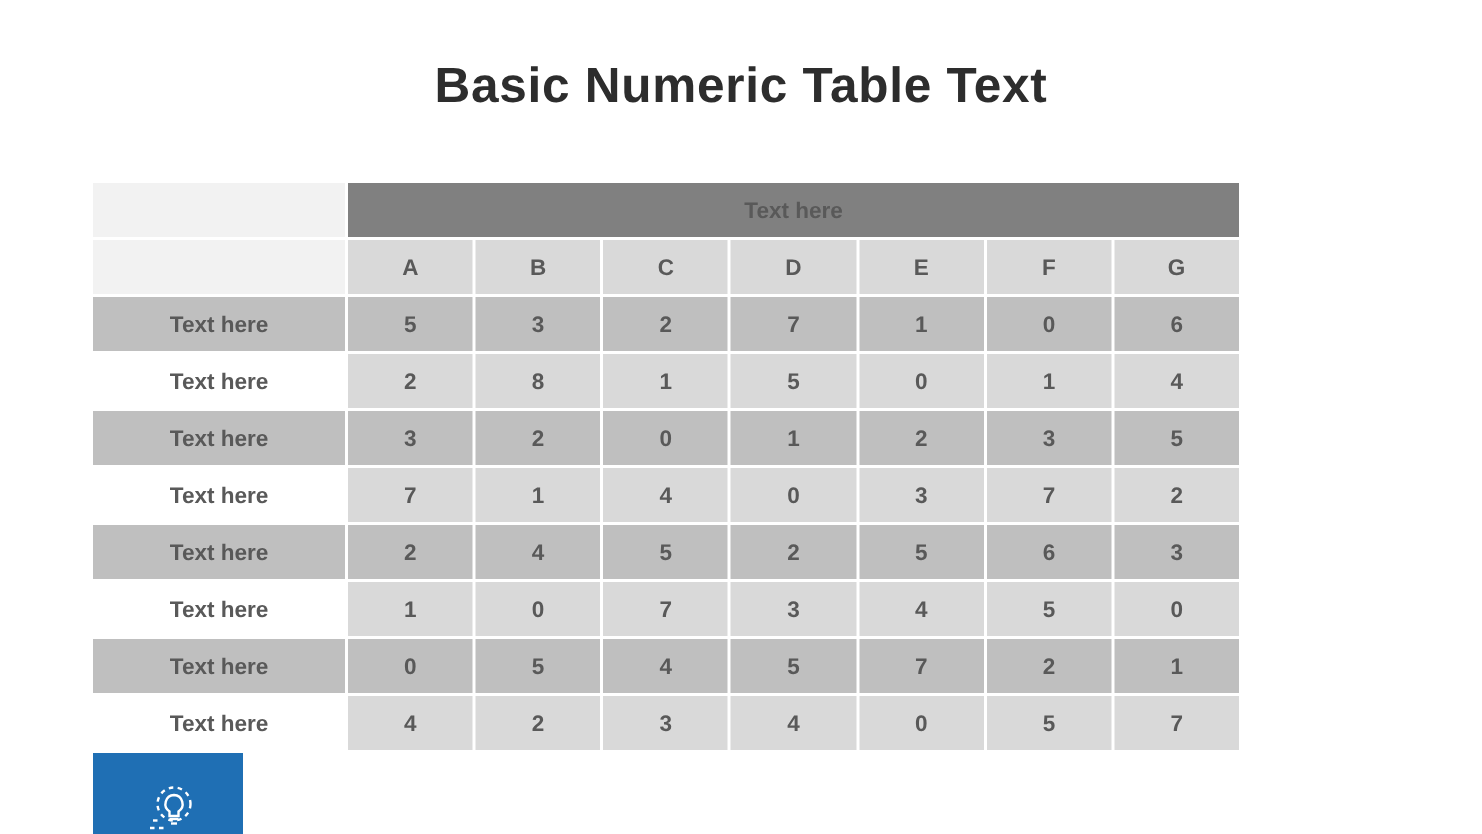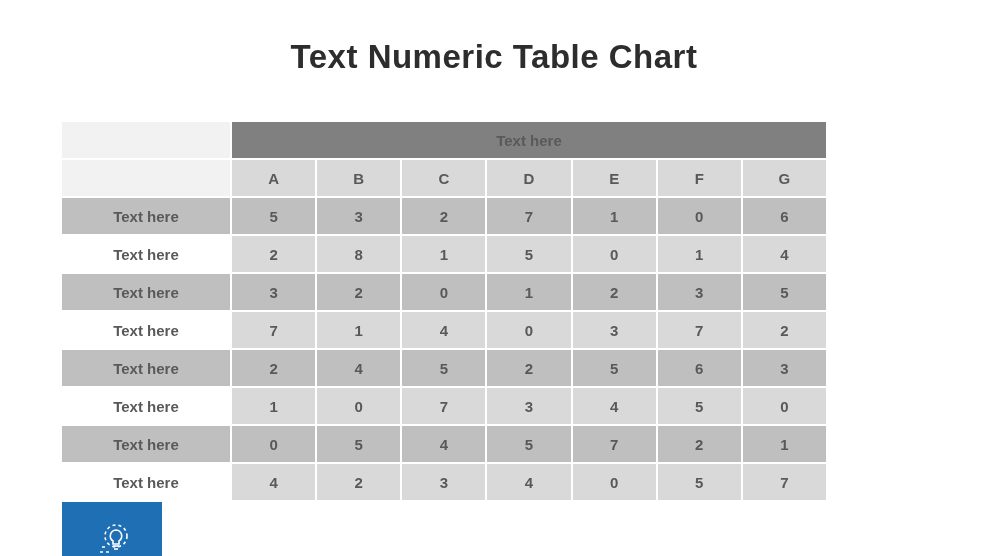--- a/index.html
+++ b/index.html
@@ -98,21 +98,21 @@
   .icon-box svg {
     display: block;
   }
   .clear { clear: both; }
 </style>
 </head>
 <body>
 
 <div class="slide">
 
-  <div class="title">Text Numeric Table Chart</div>
+  <div class="title">Basic Numeric Table Text</div>
 
   <div class="table-wrap">
 
     <table class="grid">
       <tbody>
           <tr>
         <td class="corner-cell"></td>
         <td class="span-header" colspan="7">Text here</td>
       </tr>
       <tr>

